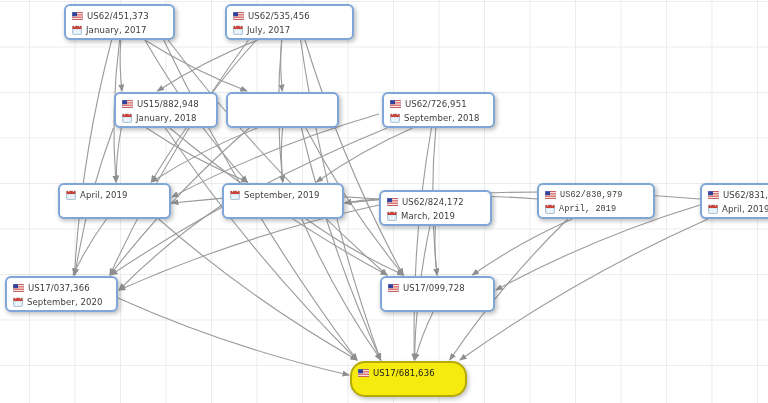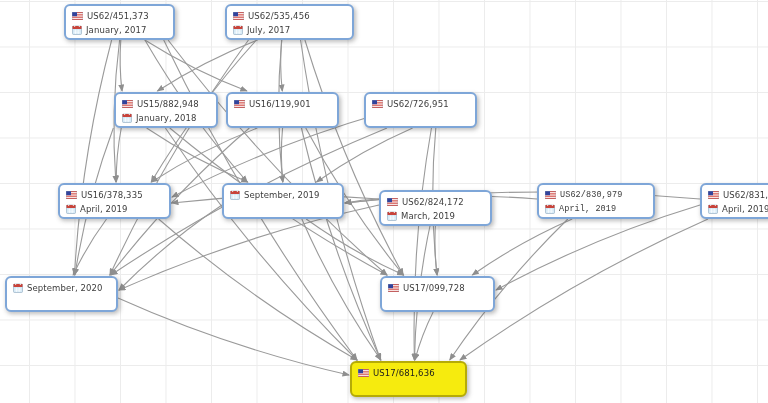--- a/index.html
+++ b/index.html
@@ -23,20 +23,21 @@
     background:#ffffff;
     border:2px solid #7ea6d8;
     border-radius:6px;
     box-shadow:1.5px 2px 4px rgba(70,70,70,.35);
     padding:3px 5px 2px 6px;
     cursor:pointer;
   }
   .node.highlight{
     background:#f6eb0e;
     border-color:#b5ab07;
+    border-radius:15px;
   }
   .row{display:flex;align-items:center;height:14px;overflow:hidden;}
   .icon{display:inline-block;margin-right:4px;flex:0 0 auto;line-height:0;}
   .txt{
     font-size:8.5px;
     color:#3c3c3c;
     white-space:nowrap;
     letter-spacing:0.1px;
   }
   .node.highlight .txt{color:#1c1c1c;}
@@ -180,68 +181,52 @@
           <path d="M0.5 1 h9 v3 h-9 z" fill="#c8433a"></path>
           <rect x="2" y="0.2" width="1.2" height="1.6" fill="#eeeeee"></rect>
           <rect x="6.8" y="0.2" width="1.2" height="1.6" fill="#eeeeee"></rect>
           <path d="M1.5 6 h7 M1.5 7.8 h7 M3.6 4.5 v4.5 M6.2 4.5 v4.5" stroke="#ffffff" stroke-width="0.7" fill="none"></path>
         </svg>
       </span>
       <span class="txt">January, 2018</span>
     </div>
   </div>
       <div class="node" style="left: 226px; top: 92px; width: 113px; height: 36px; border-color: rgb(126, 166, 216); background: rgb(255, 255, 255);">
-    <div class="row">
-      <span class="icon">
-        <svg width="11" height="8" viewBox="0 0 11 8">
-          <rect width="11" height="8" fill="#ffffff"></rect>
-          <rect y="0" width="11" height="1.15" fill="#d24a43"></rect>
-          <rect y="2.3" width="11" height="1.15" fill="#d24a43"></rect>
-          <rect y="4.6" width="11" height="1.15" fill="#d24a43"></rect>
-          <rect y="6.85" width="11" height="1.15" fill="#d24a43"></rect>
-          <rect width="5" height="4.2" fill="#31439c"></rect>
-          <rect width="11" height="8" fill="none" stroke="#9aa6b8" stroke-width="0.5"></rect>
-        </svg>
-      </span>
-      <span class="txt">US16/119,901</span>
-    </div>
-  </div>
-      <div class="node" style="left: 364px; top: 92px; width: 113px; height: 36px; border-color: rgb(126, 166, 216); background: rgb(255, 255, 255);">
+  </div>
+      <div class="node" style="left: 382px; top: 92px; width: 113px; height: 36px; border-color: rgb(126, 166, 216); background: rgb(255, 255, 255);">
     <div class="row">
       <span class="icon">
         <svg width="11" height="8" viewBox="0 0 11 8">
           <rect width="11" height="8" fill="#ffffff"></rect>
           <rect y="0" width="11" height="1.15" fill="#d24a43"></rect>
           <rect y="2.3" width="11" height="1.15" fill="#d24a43"></rect>
           <rect y="4.6" width="11" height="1.15" fill="#d24a43"></rect>
           <rect y="6.85" width="11" height="1.15" fill="#d24a43"></rect>
           <rect width="5" height="4.2" fill="#31439c"></rect>
           <rect width="11" height="8" fill="none" stroke="#9aa6b8" stroke-width="0.5"></rect>
         </svg>
       </span>
       <span class="txt">US62/726,951</span>
     </div>
+    <div class="row">
+      <span class="icon">
+        <svg width="10" height="10" viewBox="0 0 10 10">
+          <rect x="0.5" y="1" width="9" height="8.5" rx="1" fill="#cfe6f5" stroke="#8fa8bd" stroke-width="0.6"></rect>
+          <path d="M0.5 1 h9 v3 h-9 z" fill="#c8433a"></path>
+          <rect x="2" y="0.2" width="1.2" height="1.6" fill="#eeeeee"></rect>
+          <rect x="6.8" y="0.2" width="1.2" height="1.6" fill="#eeeeee"></rect>
+          <path d="M1.5 6 h7 M1.5 7.8 h7 M3.6 4.5 v4.5 M6.2 4.5 v4.5" stroke="#ffffff" stroke-width="0.7" fill="none"></path>
+        </svg>
+      </span>
+      <span class="txt">September, 2018</span>
+    </div>
   </div>
       <div class="node" style="left: 58px; top: 183px; width: 113px; height: 36px; border-color: rgb(126, 166, 216); background: rgb(255, 255, 255);">
     <div class="row">
       <span class="icon">
-        <svg width="11" height="8" viewBox="0 0 11 8">
-          <rect width="11" height="8" fill="#ffffff"></rect>
-          <rect y="0" width="11" height="1.15" fill="#d24a43"></rect>
-          <rect y="2.3" width="11" height="1.15" fill="#d24a43"></rect>
-          <rect y="4.6" width="11" height="1.15" fill="#d24a43"></rect>
-          <rect y="6.85" width="11" height="1.15" fill="#d24a43"></rect>
-          <rect width="5" height="4.2" fill="#31439c"></rect>
-          <rect width="11" height="8" fill="none" stroke="#9aa6b8" stroke-width="0.5"></rect>
-        </svg>
-      </span>
-      <span class="txt">US16/378,335</span>
-    </div>
-    <div class="row">
-      <span class="icon">
         <svg width="10" height="10" viewBox="0 0 10 10">
           <rect x="0.5" y="1" width="9" height="8.5" rx="1" fill="#cfe6f5" stroke="#8fa8bd" stroke-width="0.6"></rect>
           <path d="M0.5 1 h9 v3 h-9 z" fill="#c8433a"></path>
           <rect x="2" y="0.2" width="1.2" height="1.6" fill="#eeeeee"></rect>
           <rect x="6.8" y="0.2" width="1.2" height="1.6" fill="#eeeeee"></rect>
           <path d="M1.5 6 h7 M1.5 7.8 h7 M3.6 4.5 v4.5 M6.2 4.5 v4.5" stroke="#ffffff" stroke-width="0.7" fill="none"></path>
         </svg>
       </span>
       <span class="txt">April, 2019</span>
     </div>
@@ -338,20 +323,34 @@
           <path d="M0.5 1 h9 v3 h-9 z" fill="#c8433a"></path>
           <rect x="2" y="0.2" width="1.2" height="1.6" fill="#eeeeee"></rect>
           <rect x="6.8" y="0.2" width="1.2" height="1.6" fill="#eeeeee"></rect>
           <path d="M1.5 6 h7 M1.5 7.8 h7 M3.6 4.5 v4.5 M6.2 4.5 v4.5" stroke="#ffffff" stroke-width="0.7" fill="none"></path>
         </svg>
       </span>
       <span class="txt">April, 2019</span>
     </div>
   </div>
       <div class="node" style="left: 5px; top: 276px; width: 113px; height: 36px; border-color: rgb(126, 166, 216); background: rgb(255, 255, 255);">
+    <div class="row">
+      <span class="icon">
+        <svg width="11" height="8" viewBox="0 0 11 8">
+          <rect width="11" height="8" fill="#ffffff"></rect>
+          <rect y="0" width="11" height="1.15" fill="#d24a43"></rect>
+          <rect y="2.3" width="11" height="1.15" fill="#d24a43"></rect>
+          <rect y="4.6" width="11" height="1.15" fill="#d24a43"></rect>
+          <rect y="6.85" width="11" height="1.15" fill="#d24a43"></rect>
+          <rect width="5" height="4.2" fill="#31439c"></rect>
+          <rect width="11" height="8" fill="none" stroke="#9aa6b8" stroke-width="0.5"></rect>
+        </svg>
+      </span>
+      <span class="txt">US17/037,366</span>
+    </div>
     <div class="row">
       <span class="icon">
         <svg width="10" height="10" viewBox="0 0 10 10">
           <rect x="0.5" y="1" width="9" height="8.5" rx="1" fill="#cfe6f5" stroke="#8fa8bd" stroke-width="0.6"></rect>
           <path d="M0.5 1 h9 v3 h-9 z" fill="#c8433a"></path>
           <rect x="2" y="0.2" width="1.2" height="1.6" fill="#eeeeee"></rect>
           <rect x="6.8" y="0.2" width="1.2" height="1.6" fill="#eeeeee"></rect>
           <path d="M1.5 6 h7 M1.5 7.8 h7 M3.6 4.5 v4.5 M6.2 4.5 v4.5" stroke="#ffffff" stroke-width="0.7" fill="none"></path>
         </svg>
       </span>

